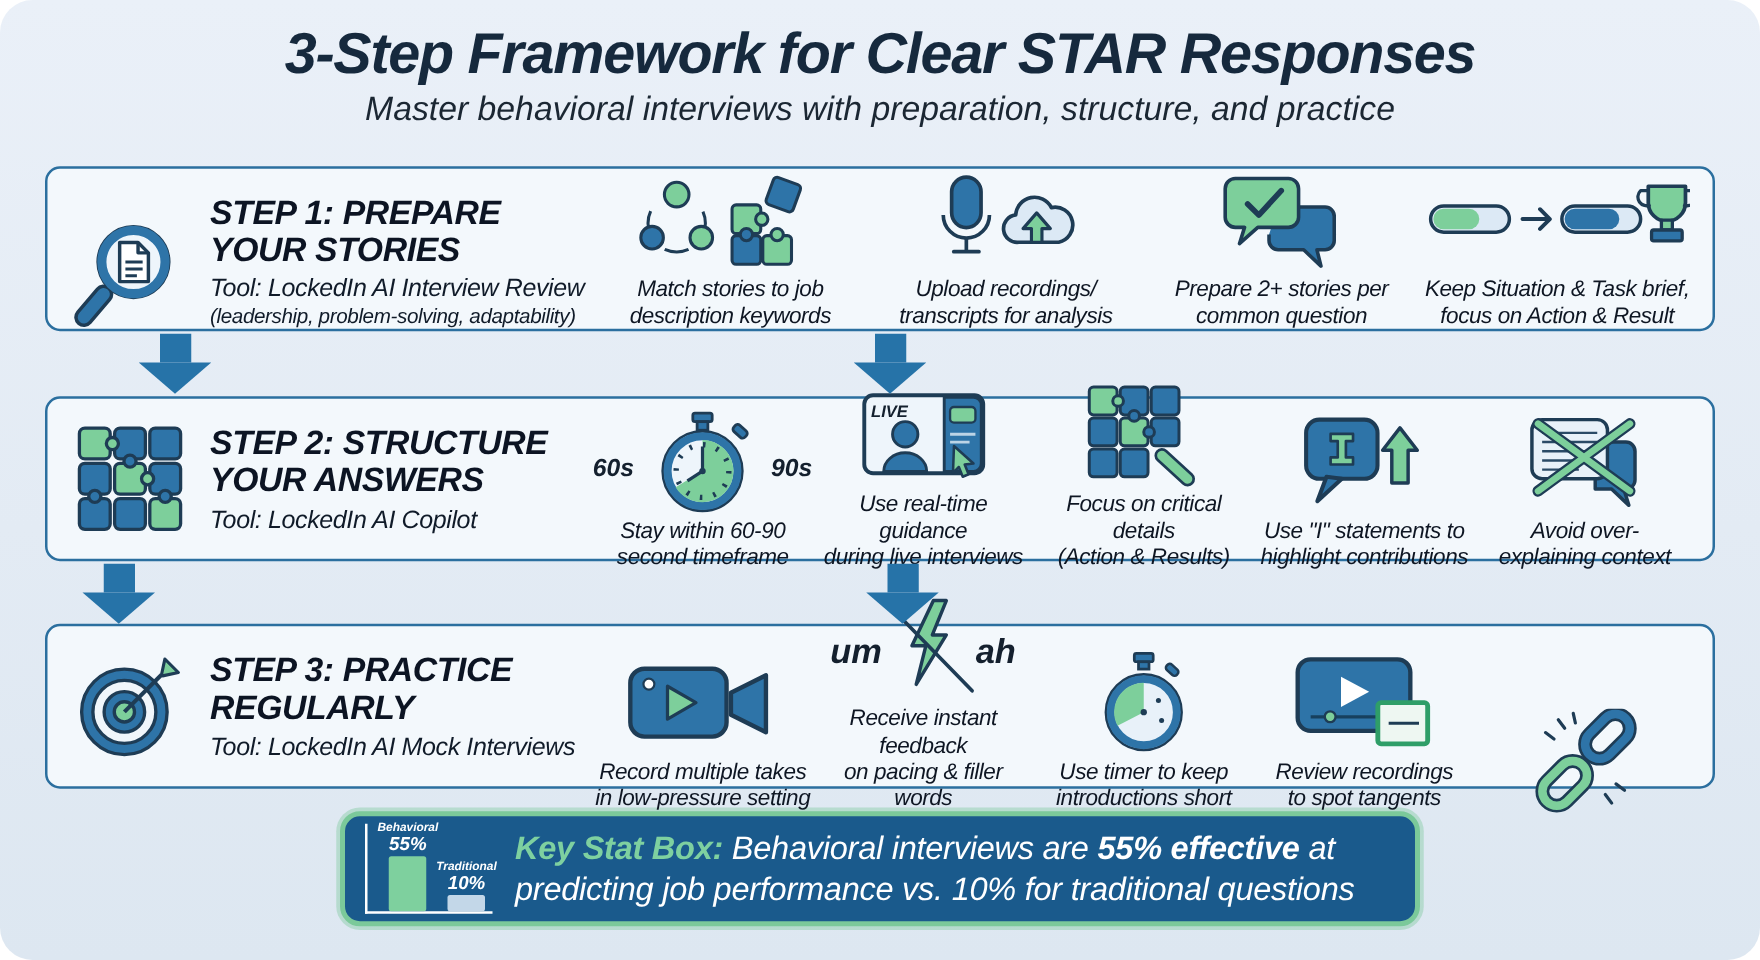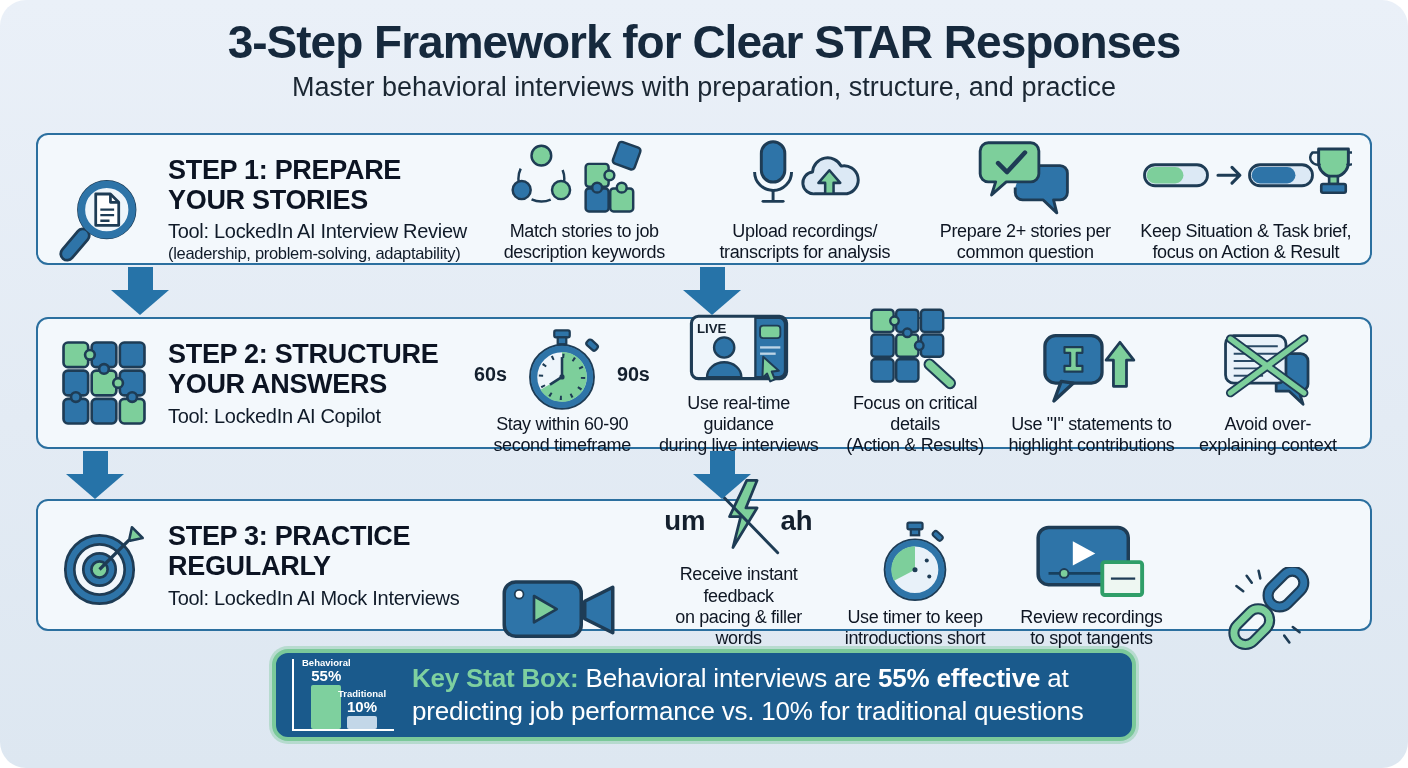--- a/index.html
+++ b/index.html
@@ -1,17 +1,17 @@
 <!DOCTYPE html>
 <html><head>
 <meta charset="utf-8">
 <style>
   html,body{margin:0;padding:0;background:#fff;font-family:"Liberation Sans","DejaVu Sans",sans-serif;}
   .canvas{position:relative;width:1408px;height:768px;box-sizing:border-box;border-radius:26px;
-    background:linear-gradient(180deg,#eaf0f8 0%,#e3ebf4 55%,#dde7f1 100%);overflow:hidden;}
+    background:linear-gradient(180deg,#eaf0f8 0%,#e3ebf4 55%,#dde7f1 100%);overflow:hidden;font-style:italic;}
   
   .hdr{text-align:center;}
   .hdr h1{margin:18px 0 6px;font-size:46px;font-weight:800;letter-spacing:-1px;color:#16293d;line-height:1.05;}
   .hdr p{margin:2px 0 0;font-size:27px;font-weight:500;color:#1b2733;}
   
   .step-box{display:flex;align-items:center;height:132px;margin:0 36px;box-sizing:border-box;
     background:#f3f8fc;border:2.5px solid #2b6f9f;border-radius:12px;padding:0 14px 0 16px;}
   .step-box.first{margin-top:30px;align-items:flex-end;}
   .step-icon{flex:none;width:100px;display:flex;align-items:center;justify-content:center;}
   .step-head{flex:none;width:306px;padding-left:14px;}
@@ -307,20 +307,22 @@
     <div class="items">
       <div class="item">
         <div class="item-icon icon">
           <svg viewBox="0 0 140 80" width="124" height="70">
             <rect x="4" y="8" width="88" height="62" rx="13" fill="#2e74a8" stroke="#1e3c55" stroke-width="4"></rect>
             <circle cx="21" cy="22" r="5" fill="#fff" stroke="#1e3c55" stroke-width="2"></circle>
             <path d="M38 24 l26 15 -26 15 z" fill="#7dcf9b" stroke="#1e3c55" stroke-width="3" stroke-linejoin="round"></path>
             <path d="M96 30 l32-16 v52 l-32-16 z" fill="#2e74a8" stroke="#1e3c55" stroke-width="4" stroke-linejoin="round"></path>
           </svg>
         </div>
+        <p class="caption">Record multiple takes
+in low-pressure setting</p>
       </div>
       <div class="item">
         <div class="item-icon icon">
           <svg viewBox="0 0 190 100" width="166" height="86">
             <text x="32" y="62" font-size="32" font-weight="bold" fill="#14202e" text-anchor="middle">um</text>
             <path d="M104 4 l-20 42 h13 l-9 36 28-46 h-13 l13-32 z" fill="#7dcf9b" stroke="#1e3c55" stroke-width="3.2" stroke-linejoin="round"></path>
             <line x1="70" y1="16" x2="140" y2="88" stroke="#1e3c55" stroke-width="3.4" stroke-linecap="round"></line>
             <text x="162" y="62" font-size="32" font-weight="bold" fill="#14202e" text-anchor="middle">ah</text>
           </svg>
         </div>
@@ -378,21 +380,21 @@
     </div>
   </section>
 
   <section class="stat-box">
     <div class="mini-chart">
       <div class="bar-grp" style="left:8px;">
         <span class="cat">Behavioral</span>
         <span class="val">55%</span>
         <div class="bar behavioral"></div>
       </div>
-      <div class="bar-grp" style="left:44px;">
+      <div class="bar-grp" style="left:55px;">
         <span class="cat">Traditional</span>
         <span class="val">10%</span>
         <div class="bar traditional"></div>
       </div>
     </div>
     <p class="stat-text">
       <span class="lbl">Key Stat Box:</span>
       <span>Behavioral interviews are</span>
       <b>55% effective</b>
       <span>at predicting job performance vs. 10% for traditional questions</span>

